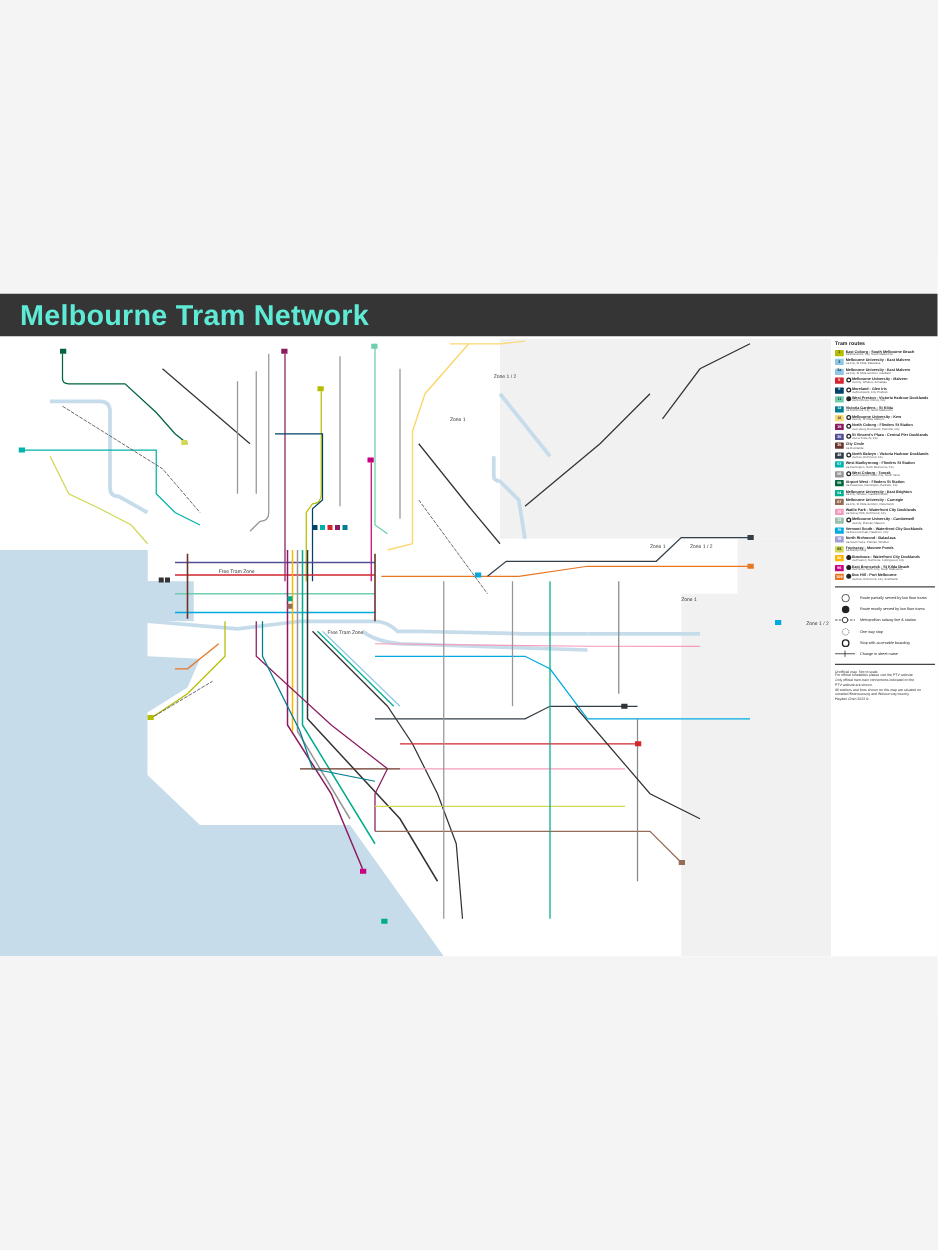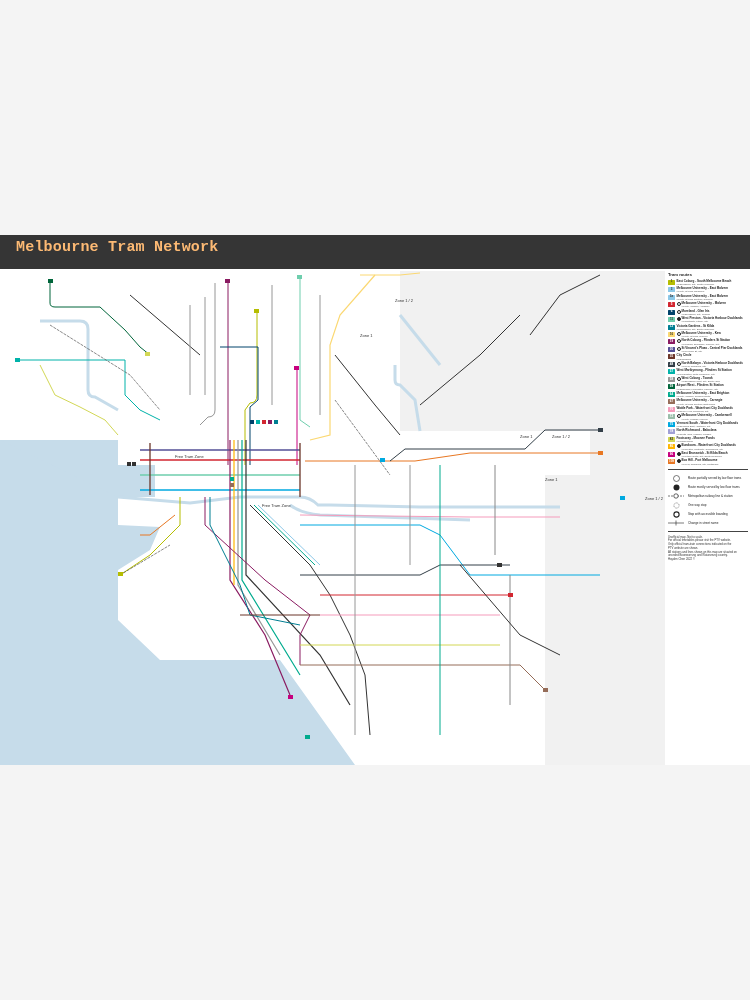--- a/index.html
+++ b/index.html
@@ -1,19 +1,19 @@
 <!DOCTYPE html>
 <html><head>
 <meta charset="utf-8">
 <style>
   html,body{margin:0;padding:0;}
   body{width:750px;height:1000px;background:#f4f4f4;position:relative;overflow:hidden;font-family:"Liberation Sans",sans-serif;}
   .poster{position:absolute;left:0;top:235px;width:750px;height:530px;background:#ffffff;}
   .titlebar{position:absolute;left:0;top:0;width:750px;height:34px;background:#353535;}
-  .title{position:absolute;left:16px;top:4px;color:#fdba74;font-family:Liberation Mono, monospace;font-weight:bold;font-size:15px;letter-spacing:0.2px;}
+  .title{position:absolute;left:16px;top:4px;color:#5eead4;font-family:Liberation Sans, sans-serif;font-weight:bold;font-size:23px;letter-spacing:0.2px;}
   .mapsvg{position:absolute;left:0;top:34px;}
   .legend{position:absolute;left:668px;top:38px;width:80px;font-size:3.2px;color:#222;line-height:1.1;}
   .legend-title{font-size:4.2px;font-weight:bold;margin-bottom:2px;}
   .route{display:flex;align-items:flex-start;height:7.1px;margin-bottom:0.4px;}
   .badge{width:7px;height:5px;font-size:3px;color:#fff;display:flex;align-items:center;justify-content:center;font-weight:bold;margin-right:1.5px;flex-shrink:0;border-radius:0.5px;}
   .acc{width:4px;height:4px;border-radius:50%;border:0.5px solid #222;margin-right:1px;flex-shrink:0;box-sizing:border-box;}
   .acc.full{background:#222;}
   .rtxt{display:flex;flex-direction:column;}
   .rname{font-weight:bold;font-size:3px;white-space:nowrap;}
   .rsub{font-size:2.3px;color:#555;white-space:nowrap;}

